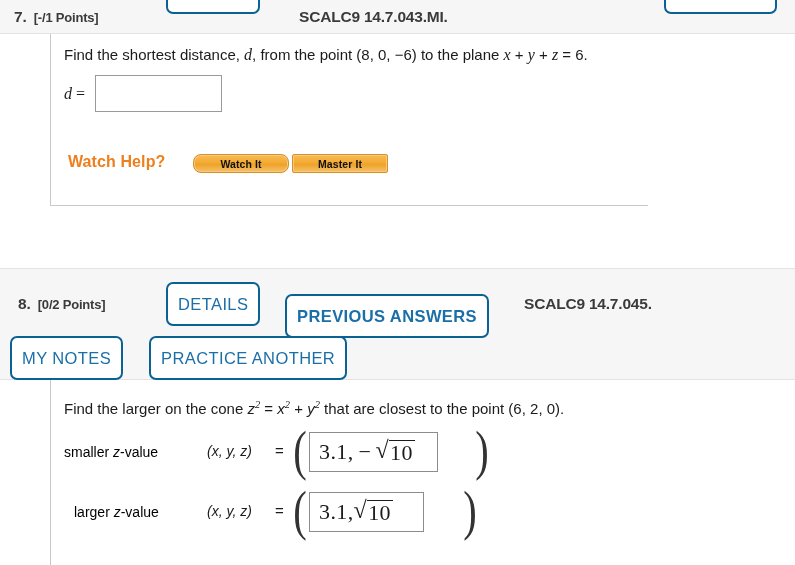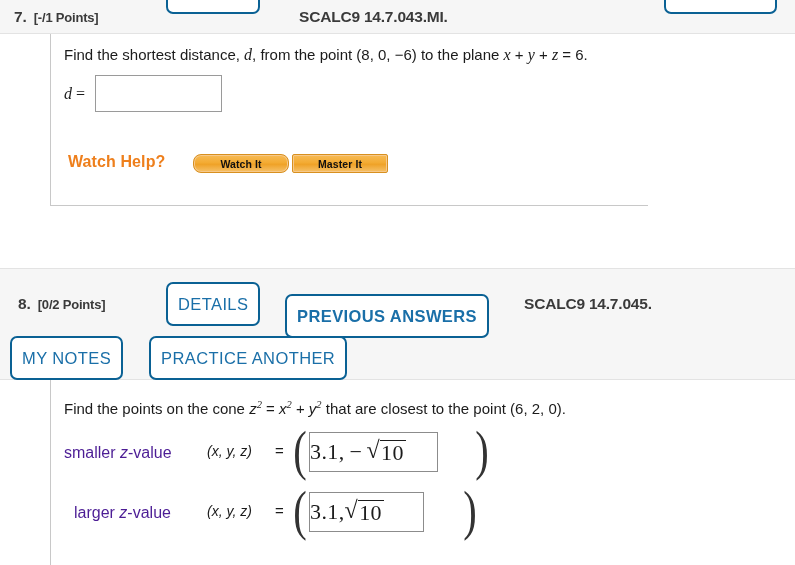--- a/index.html
+++ b/index.html
@@ -166,22 +166,22 @@
     justify-content: center;
     color: #111111;
     font-size: 10.5px;
     font-weight: bold;
     letter-spacing: 0.1px;
   }
 
   
   .row-label {
     position: absolute;
-    font-size: 16px;
-    color: #4c1d95;
+    font-size: 14px;
+    color: #000000;
     white-space: nowrap;
   }
   .tuple {
     position: absolute;
     font-size: 14px;
     color: #1b1b1b;
     white-space: nowrap;
     font-family: Liberation Sans, sans-serif;
   }
   .tuple i { font-style: italic; }
@@ -197,20 +197,21 @@
     line-height: 1;
     transform: scaleX(0.75);
   }
   .mathbox {
     position: absolute;
     box-sizing: border-box;
     border: 1px solid #8c8c8c;
     background: #ffffff;
     display: flex;
     align-items: center;
+    padding-left: 9px;
     font-family: "Liberation Serif", serif;
     font-size: 22px;
     color: #1b1b1b;
     letter-spacing: 0.4px;
   }
   .sqrt {
     display: inline-flex;
     align-items: flex-start;
     margin-left: 4px;
   }
@@ -268,21 +269,21 @@
     <div class="hdr-row" style="left:524px; top:22px; height:26px;">
       <span class="q-code">SCALC9 14.7.045.</span>
     </div>
     <div class="pill" style="position:absolute; left:10px; top:67px;">MY NOTES</div>
     <div class="pill" style="position:absolute; left:149px; top:67px;">PRACTICE ANOTHER</div>
   </div>
 
   <div class="q-body" id="q8-body">
 
     <div class="stmt" style="left:13px; top:19px;">
-      <span>Find the points on the cone </span><span class="var-s">z</span><sup class="pw">2</sup><span> = </span><span class="var-s">x</span><sup class="pw">2</sup><span> + </span><span class="var-s">y</span><sup class="pw">2</sup><span> that are closest to the point (6, 2, 0).</span>
+      <span>Find the larger on the cone </span><span class="var-s">z</span><sup class="pw">2</sup><span> = </span><span class="var-s">x</span><sup class="pw">2</sup><span> + </span><span class="var-s">y</span><sup class="pw">2</sup><span> that are closest to the point (6, 2, 0).</span>
     </div>
 
     <div class="row-label" style="left:13px; top:64px;">
       <span>smaller </span><span class="var-s">z</span><span>-value</span>
     </div>
     <div class="tuple" style="left:156px; top:63px;">
       <i>(x, y, z)</i>
     </div>
     <div class="eq" style="left:224px; top:62px;">=</div>
     <div class="paren" style="left:240px; top:44px; font-size:54px;">(</div>

